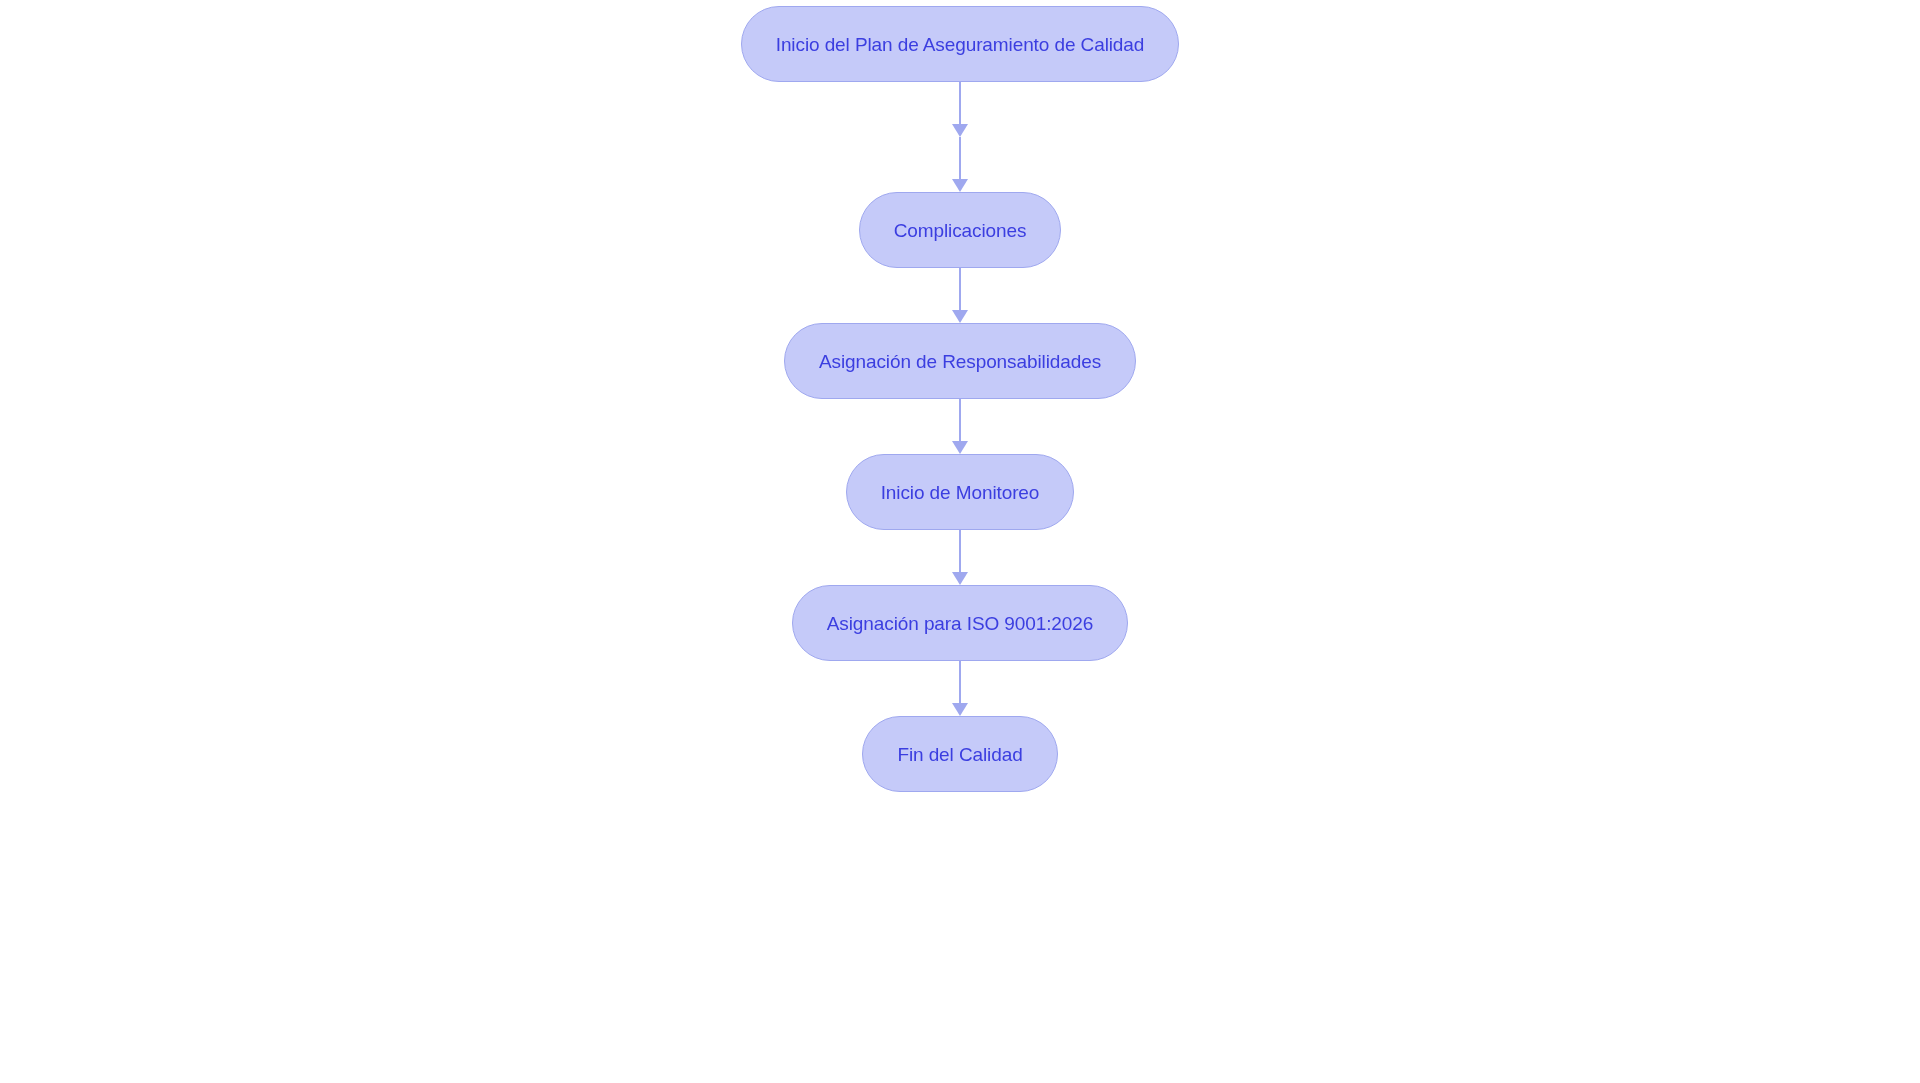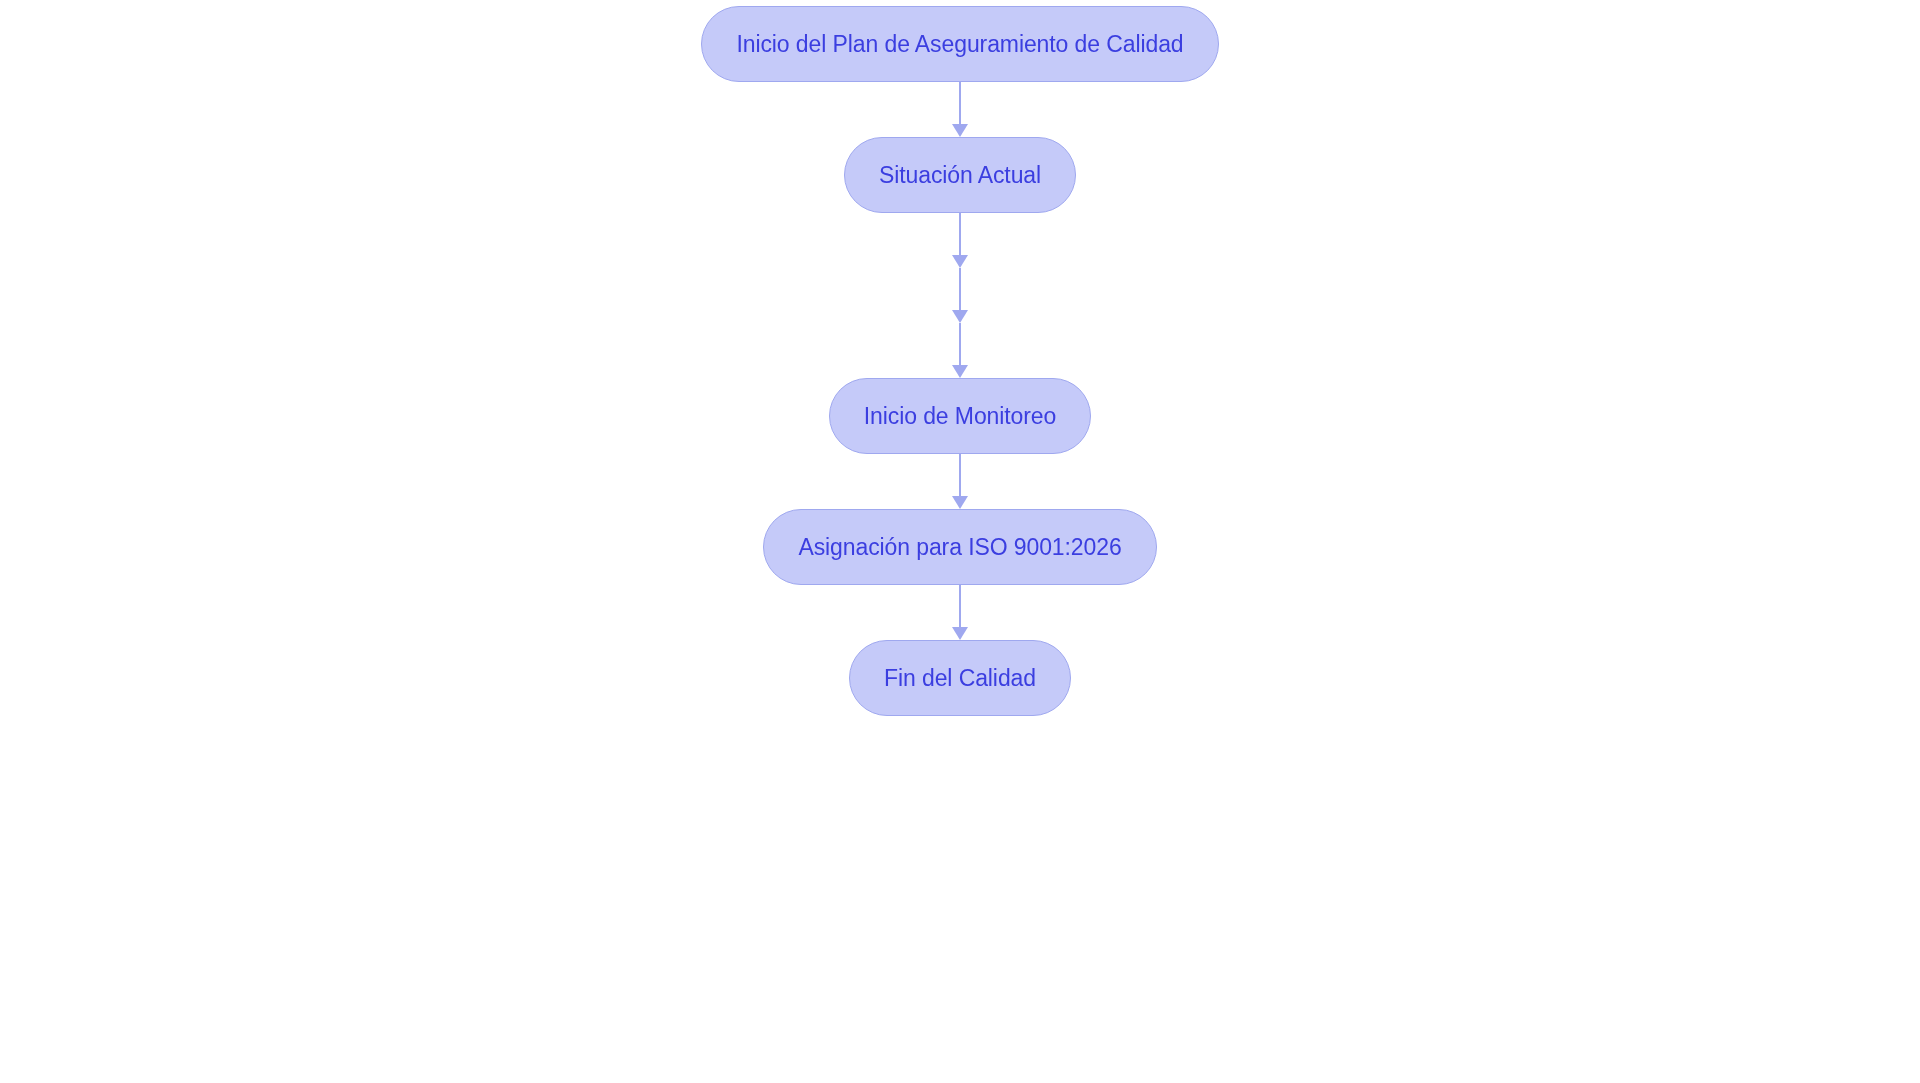--- a/index.html
+++ b/index.html
@@ -36,21 +36,21 @@
   
   .node {
     box-sizing: border-box;
     display: flex;
     align-items: center;
     justify-content: center;
     background: #c5caf9;
     border: 1.4px solid #9fa8ef;
     border-radius: 999px;
     color: #3b3ee0;
-    font-size: 23px;
+    font-size: 19px;
     font-weight: 400;
     letter-spacing: -0.1px;
     white-space: nowrap;
     padding: 0 34px;
     height: 76px;
   }
 
   .node-label {
     color: #3b3ee0;
     line-height: 1;
@@ -100,35 +100,38 @@
 
     <div class="node n0">
       <span class="node-label">Inicio del Plan de Aseguramiento de Calidad</span>
     </div>
 
     <div class="connector c0">
       <div class="connector-line"></div>
       <div class="connector-arrow"></div>
     </div>
 
-    <div class="node n1">
-      <span class="node-label">Situación Actual</span>
-    </div>
 
     <div class="connector c1">
       <div class="connector-line"></div>
       <div class="connector-arrow"></div>
     </div>
 
+    <div class="node n2">
+      <span class="node-label">Complicaciones</span>
+    </div>
 
     <div class="connector c2">
       <div class="connector-line"></div>
       <div class="connector-arrow"></div>
     </div>
 
+    <div class="node n3">
+      <span class="node-label">Asignación de Responsabilidades</span>
+    </div>
 
     <div class="connector c3">
       <div class="connector-line"></div>
       <div class="connector-arrow"></div>
     </div>
 
     <div class="node n4">
       <span class="node-label">Inicio de Monitoreo</span>
     </div>
 

